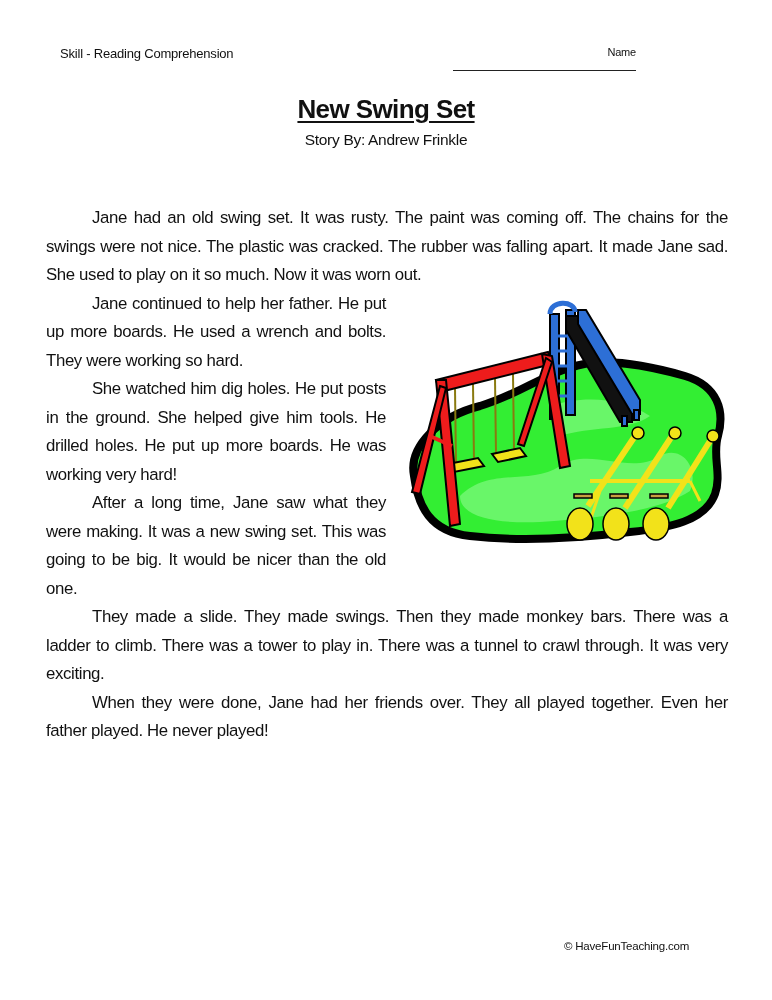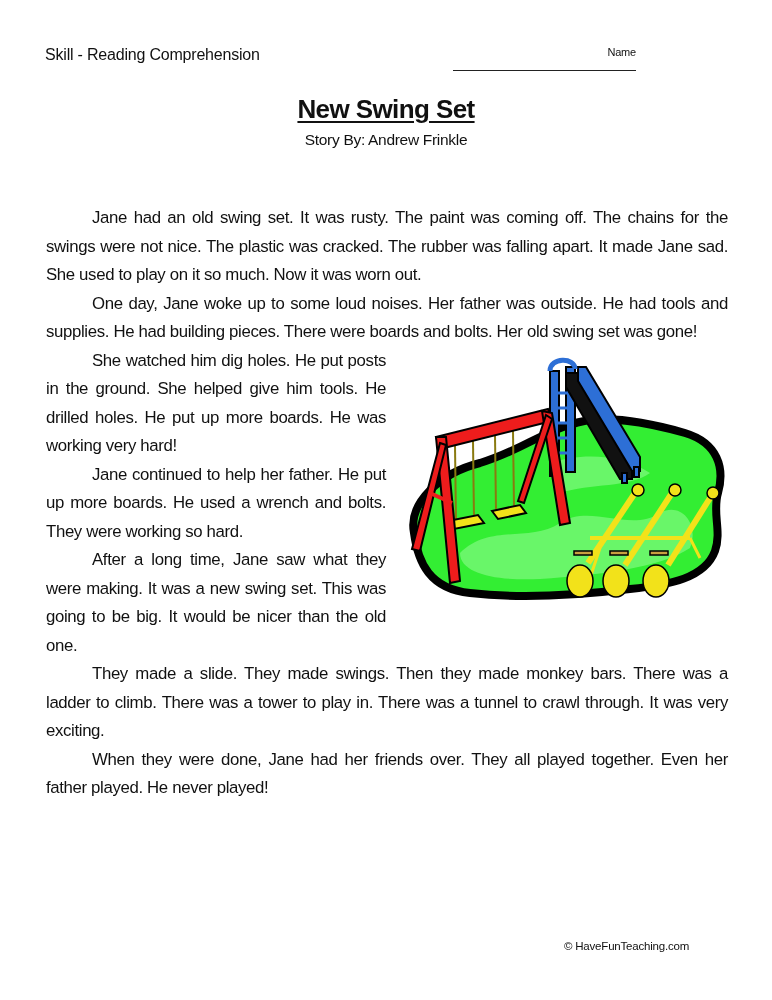--- a/index.html
+++ b/index.html
@@ -2,22 +2,22 @@
 <html><head>
   <meta charset="utf-8">
   <style>
     html, body { margin: 0; padding: 0; background: #ffffff; }
     body {
       width: 772px; height: 1000px; position: relative; overflow: hidden;
       font-family: "Liberation Sans", "DejaVu Sans", sans-serif;
       color: #111111;
     }
     .hdr-skill {
-      position: absolute; left: 45px; top: 46px;
-      font-size: 16px; letter-spacing: -0.2px;
+      position: absolute; left: 60px; top: 46px;
+      font-size: 13px; letter-spacing: -0.2px;
     }
     .hdr-name {
       position: absolute; left: 453px; top: 46px;
       font-size: 11px; letter-spacing: -0.2px;
       display: flex; align-items: flex-end; flex-direction: column;
     }
     .hdr-name .line {
       display: inline-block; width: 183px; height: 12px;
       border-bottom: 1px solid #222;
     }
@@ -55,21 +55,20 @@
 <div class="hdr-name">
   <span>Name</span>
   <span class="line"></span>
 </div>
 
 <div class="title"><span>New Swing Set</span></div>
 <div class="byline">Story By: Andrew Frinkle</div>
 
 <div class="story">
   <p>Jane had an old swing set. It was rusty. The paint was coming off. The chains for the swings were not nice. The plastic was cracked. The rubber was falling apart. It made Jane sad. She used to play on it so much. Now it was worn out.</p>
-  <p>One day, Jane woke up to some loud noises. Her father was outside. He had tools and supplies. He had building pieces. There were boards and bolts. Her old swing set was gone!</p>
 
   <div class="illus">
     <svg width="330" height="262" viewBox="0 0 330 262" xmlns="http://www.w3.org/2000/svg">
 
       <path d="M14 180 C 8 150, 40 120, 80 110 C 120 98, 140 80, 170 72 C 200 60, 250 70, 285 80 C 318 90, 325 115, 318 140 C 312 160, 322 178, 315 198 C 305 225, 270 232, 230 236 C 180 242, 120 246, 70 240 C 30 236, 18 210, 14 180 Z" fill="#33ee33" stroke="#000" stroke-width="8" stroke-linejoin="round"></path>
       <path d="M60 200 C 90 170, 130 190, 160 170 C 190 150, 230 180, 260 160 C 280 148, 300 170, 290 195 C 260 215, 200 222, 140 226 C 100 228, 60 222, 60 200 Z" fill="#77f777" opacity="0.8"></path>
       <path d="M150 110 C 180 100, 220 100, 250 120 C 230 135, 190 130, 160 140 Z" fill="#77f777" opacity="0.8"></path>
 
       <g stroke="#000" stroke-width="2">
         <rect x="150" y="18" width="9" height="105" fill="#2d6fd6"></rect>
@@ -114,20 +113,20 @@
         <ellipse cx="180" cy="228" rx="13" ry="16" fill="#f2e21a"></ellipse>
         <ellipse cx="216" cy="228" rx="13" ry="16" fill="#f2e21a"></ellipse>
         <ellipse cx="256" cy="228" rx="13" ry="16" fill="#f2e21a"></ellipse>
         <rect x="174" y="198" width="18" height="4" fill="#c8a040"></rect>
         <rect x="210" y="198" width="18" height="4" fill="#c8a040"></rect>
         <rect x="250" y="198" width="18" height="4" fill="#c8a040"></rect>
       </g>
     </svg>
   </div>
 
+  <p>Jane continued to help her father. He put up more boards. He used a wrench and bolts. They were working so hard.</p>
   <p>She watched him dig holes. He put posts in the ground. She helped give him tools. He drilled holes. He put up more boards. He was working very hard!</p>
-  <p>Jane continued to help her father. He put up more boards. He used a wrench and bolts. They were working so hard.</p>
   <p>After a long time, Jane saw what they were making. It was a new swing set. This was going to be big. It would be nicer than the old one.</p>
   <p>They made a slide. They made swings. Then they made monkey bars. There was a ladder to climb. There was a tower to play in. There was a tunnel to crawl through. It was very exciting.</p>
   <p>When they were done, Jane had her friends over. They all played together. Even her father played. He never played!</p>
 </div>
 
 <div class="footer">© HaveFunTeaching.com</div>
 
 </body></html>

